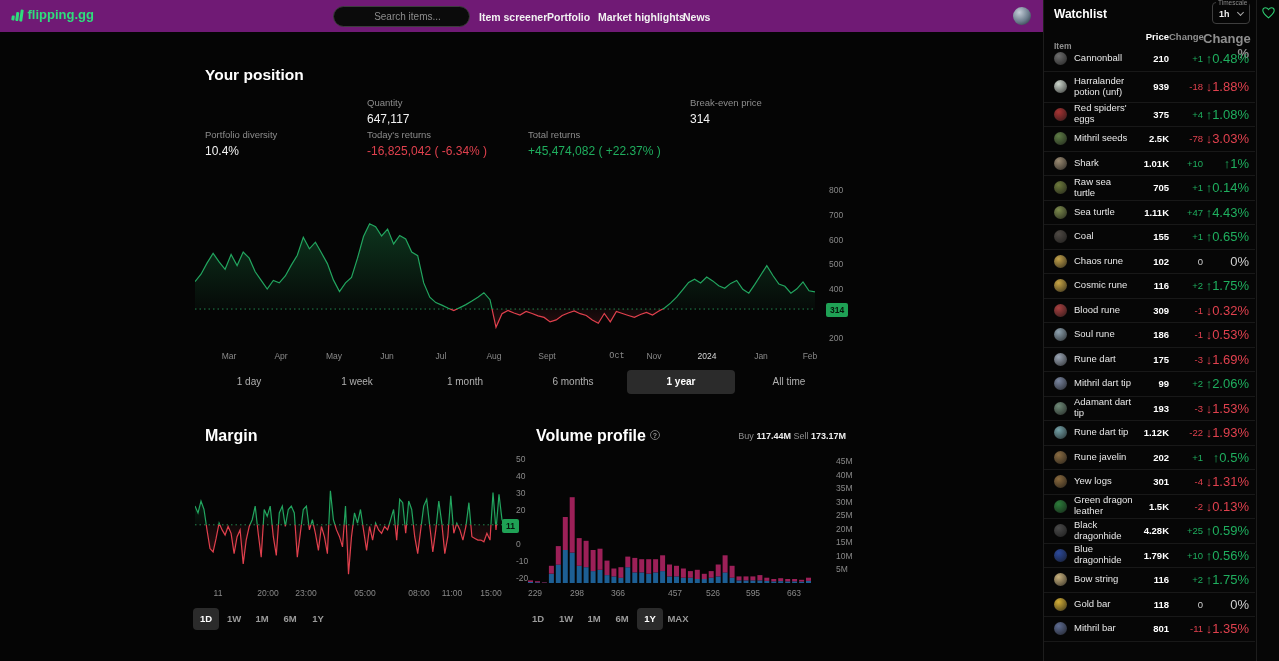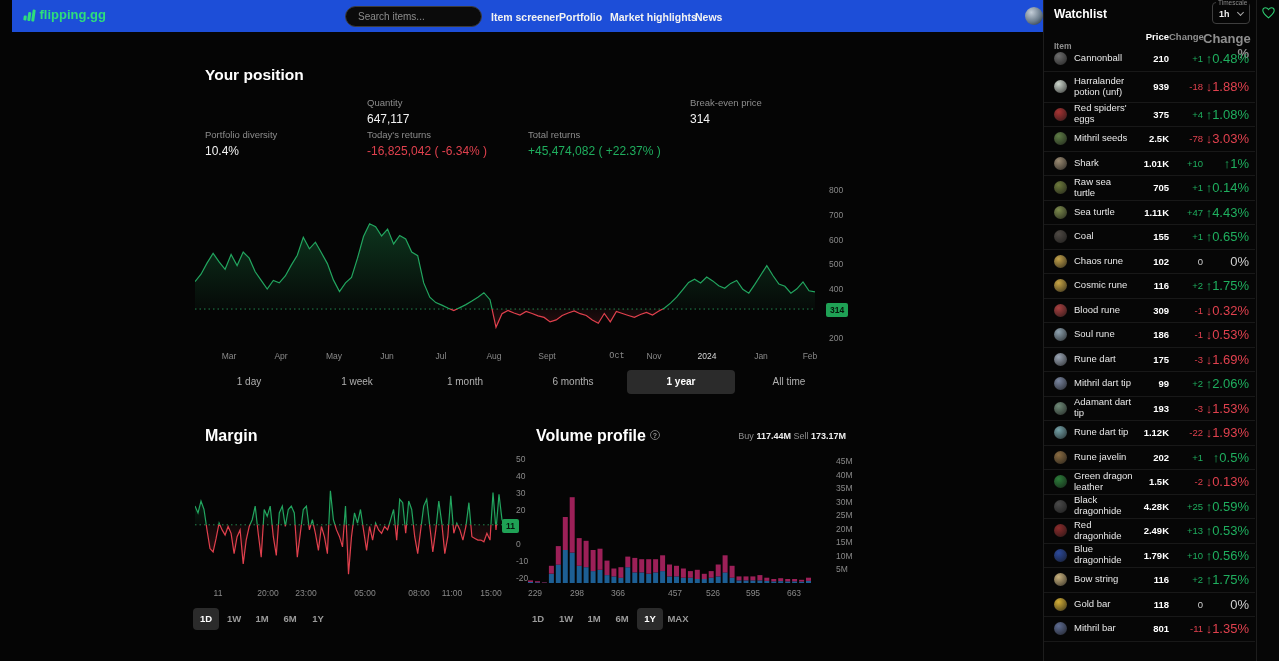--- a/index.html
+++ b/index.html
@@ -2,21 +2,21 @@
 <html><head>
 <meta charset="utf-8">
 <style>
   *{margin:0;padding:0;box-sizing:border-box;}
   html,body{background:#000;}
   .app{position:relative;width:1279px;height:661px;background:#050505;overflow:hidden;
        font-family:"Liberation Sans",sans-serif;color:#e6e6e6;}
   .abs{position:absolute;}
 
   
-  .topbar{position:absolute;left:12px;top:0;width:1043px;height:32px;background:#1d4ed8;}
+  .topbar{position:absolute;left:0;top:0;width:1043px;height:32px;background:#701a75;text-align:center;}
   .logo{position:absolute;left:12px;top:8px;display:flex;align-items:flex-end;gap:5px;cursor:pointer;}
   .logo-bars{display:flex;align-items:flex-end;gap:1.5px;transform:rotate(8deg);}
   .logo-bars i{display:block;width:2.5px;background:#2ede7c;border-radius:1px;}
   .logo-bars i:nth-child(1){height:5px;}.logo-bars i:nth-child(2){height:9px;}.logo-bars i:nth-child(3){height:12px;}
   .logo-text{color:#2ede7c;font-size:13px;font-weight:bold;line-height:13px;}
   .search{position:absolute;left:333px;top:6px;width:137px;height:21px;border:1px solid #3c3c3c;
           border-radius:11px;background:#0b0b0b;color:#8c8c8c;font-size:10px;line-height:19px;padding-left:12px;cursor:text;}
   .navlink{position:absolute;top:11px;font-size:10.5px;font-weight:bold;color:#f2f2f2;cursor:pointer;white-space:nowrap;}
   .avatar{position:absolute;left:1013px;top:7px;width:18px;height:18px;border-radius:50%;cursor:pointer;
           background:radial-gradient(circle at 35% 30%,#c4ced8,#6b7c8c 55%,#2c3946 90%);}
@@ -531,20 +531,29 @@
   <div class="wl-row">
     <span class="c-name">
       <span class="itm-ic" style="background: radial-gradient(circle at 35% 30%, rgb(138, 108, 66), rgb(17, 17, 17) 125%);"></span>
       <span class="itm-nm">Rune javelin</span>
     </span>
     <span class="c-price">202</span>
     <span class="c-chg pos">+1</span>
     <span class="c-pct pos">↑0.5%</span>
   </div>
 
+  <div class="wl-row">
+    <span class="c-name">
+      <span class="itm-ic" style="background: radial-gradient(circle at 35% 30%, rgb(138, 106, 62), rgb(17, 17, 17) 125%);"></span>
+      <span class="itm-nm">Yew logs</span>
+    </span>
+    <span class="c-price">301</span>
+    <span class="c-chg neg">-4</span>
+    <span class="c-pct neg">↓1.31%</span>
+  </div>
 
   <div class="wl-row">
     <span class="c-name">
       <span class="itm-ic" style="background: radial-gradient(circle at 35% 30%, rgb(44, 125, 58), rgb(17, 17, 17) 125%);"></span>
       <span class="itm-nm">Green dragon leather</span>
     </span>
     <span class="c-price">1.5K</span>
     <span class="c-chg neg">-2</span>
     <span class="c-pct neg">↓0.13%</span>
   </div>
@@ -552,29 +561,20 @@
   <div class="wl-row">
     <span class="c-name">
       <span class="itm-ic" style="background: radial-gradient(circle at 35% 30%, rgb(74, 74, 74), rgb(17, 17, 17) 125%);"></span>
       <span class="itm-nm">Black dragonhide</span>
     </span>
     <span class="c-price">4.28K</span>
     <span class="c-chg pos">+25</span>
     <span class="c-pct pos">↑0.59%</span>
   </div>
 
-  <div class="wl-row">
-    <span class="c-name">
-      <span class="itm-ic" style="background: radial-gradient(circle at 35% 30%, rgb(140, 44, 44), rgb(17, 17, 17) 125%);"></span>
-      <span class="itm-nm">Red dragonhide</span>
-    </span>
-    <span class="c-price">2.49K</span>
-    <span class="c-chg pos">+13</span>
-    <span class="c-pct pos">↑0.53%</span>
-  </div>
 
   <div class="wl-row">
     <span class="c-name">
       <span class="itm-ic" style="background: radial-gradient(circle at 35% 30%, rgb(44, 74, 156), rgb(17, 17, 17) 125%);"></span>
       <span class="itm-nm">Blue dragonhide</span>
     </span>
     <span class="c-price">1.79K</span>
     <span class="c-chg pos">+10</span>
     <span class="c-pct pos">↑0.56%</span>
   </div>

